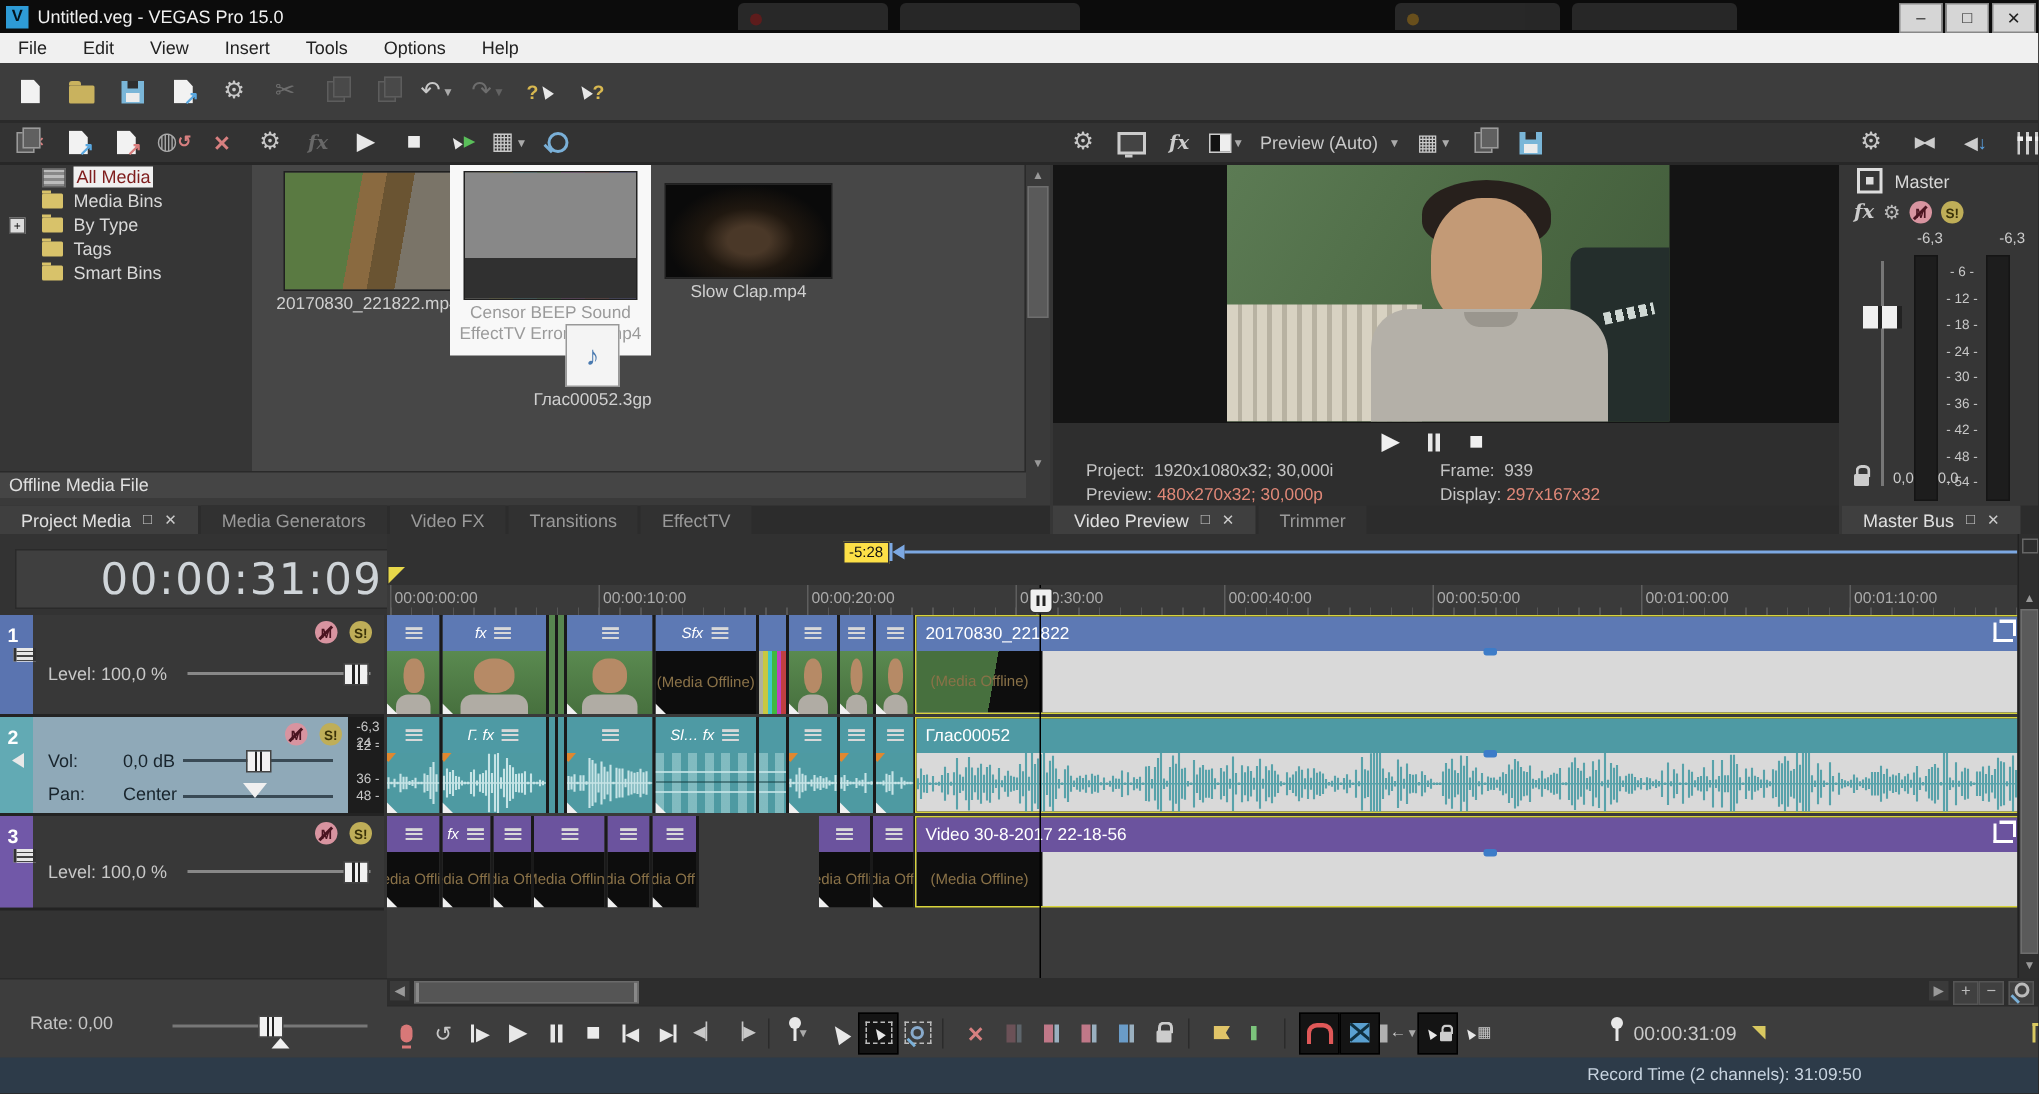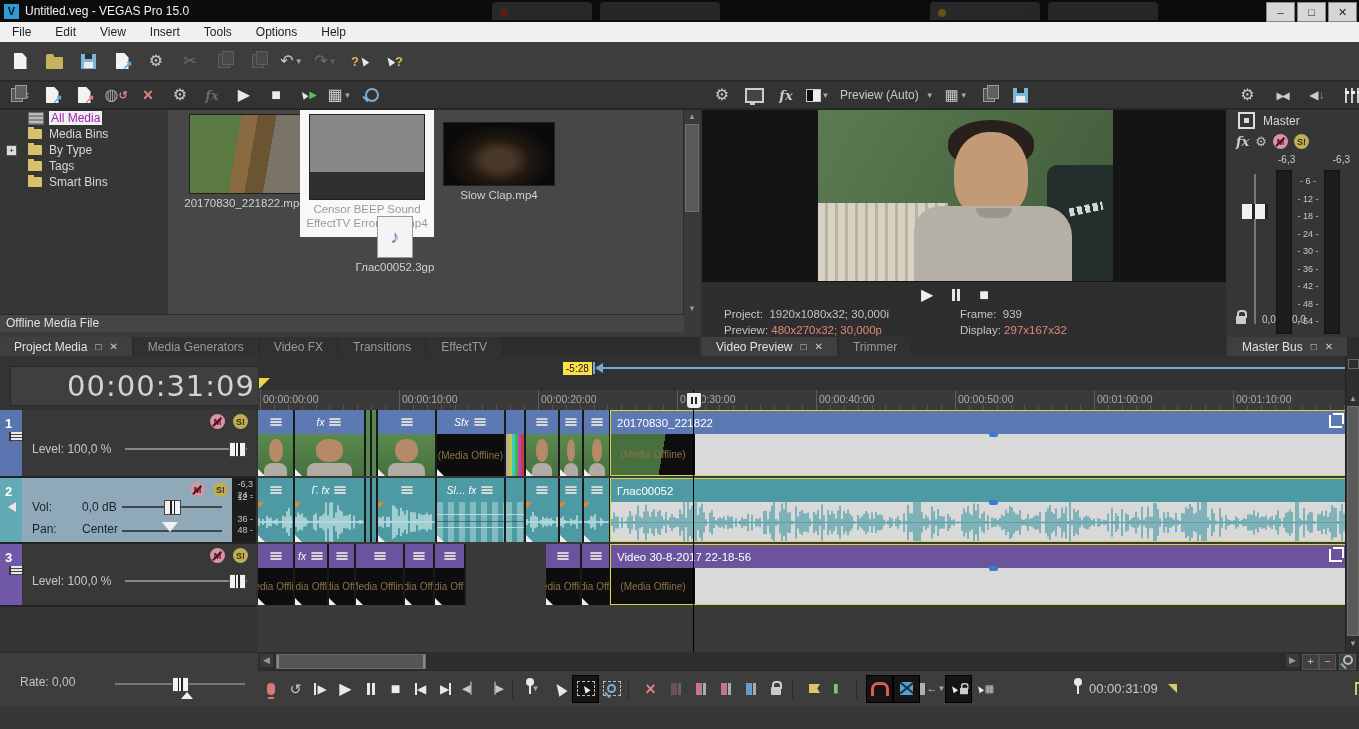--- a/index.html
+++ b/index.html
@@ -61,21 +61,21 @@
   .cursoric{width:0;height:0;border-left:5px solid transparent;border-right:5px solid transparent;border-bottom:12px solid #e8e8e8;transform:rotate(-35deg)}
   .selbox{width:16px;height:13px;border:1px dashed #bbb;display:flex;align-items:center;justify-content:center}
   .activebg{background:#141414;border:1px solid #000}
   .pbar{width:3px;height:12px;background:#e8e8e8;margin:0 1px}
   
   .panel-tb{position:absolute;height:26px;display:flex;align-items:center;background:#333333;border-bottom:2px solid #272727}
   #pm-panel{position:absolute;left:0;top:82px;width:700px;height:274px;background:#3a3a3a}
   #pm-tree{position:absolute;left:0;top:28px;width:168px;bottom:41px;background:#363636}
   .treeitem{display:flex;align-items:center;height:16px;padding-left:28px;gap:5px;color:#d8d8d8}
   .treeitem .lbl{padding:0 2px;white-space:nowrap}
-  .treeitem.sel .lbl{background:#f0f0f0;color:#a21caf}
+  .treeitem.sel .lbl{background:#f0f0f0;color:#7f1d1d}
   .tfolder{width:14px;height:10px;background:#d8c26a;border-radius:1px;position:relative;flex:none}
   .tfolder::before{content:"";position:absolute;top:-2px;left:0;width:6px;height:2px;background:#d8c26a}
   .tmedia{width:14px;height:11px;background:#aaa;border:1px solid #666;flex:none;background:repeating-linear-gradient(#bbb 0 2px,#888 2px 4px)}
   .plus{position:absolute;left:6px;width:9px;height:9px;background:#ddd;color:#111;font-size:8px;line-height:9px;text-align:center;border:1px solid #555}
   #pm-items{position:absolute;left:168px;top:28px;right:16px;bottom:41px;background:#474747}
   .mitemcard{position:absolute;text-align:center;color:#d0d0d0;font-size:11.5px}
   .mthumb{margin:0 auto;border:1px solid #202020}
   .mlabel{margin-top:3px;line-height:1.2}
   .selcard{background:#f8f8f8;color:#9a9a9a}
   .vthumb{position:absolute;left:1px;right:1px;background:#5a5a5a;border:1px solid #6e6e6e}
@@ -1059,14 +1059,17 @@
     <div id="tp-time">
       <span class="pinic"></span>
       <span>00:00:31:09</span>
       <span class="ytri"></span>
     </div>
     <div style="margin-left:175px" class="tpbtn">
         <span class="loopreg"></span>
       </div>
   </div>
 
+  <div id="statusbar">
+    <span>Record Time (2 channels): 31:09:50</span>
+  </div>
 
 </div>
 
 </body></html>

